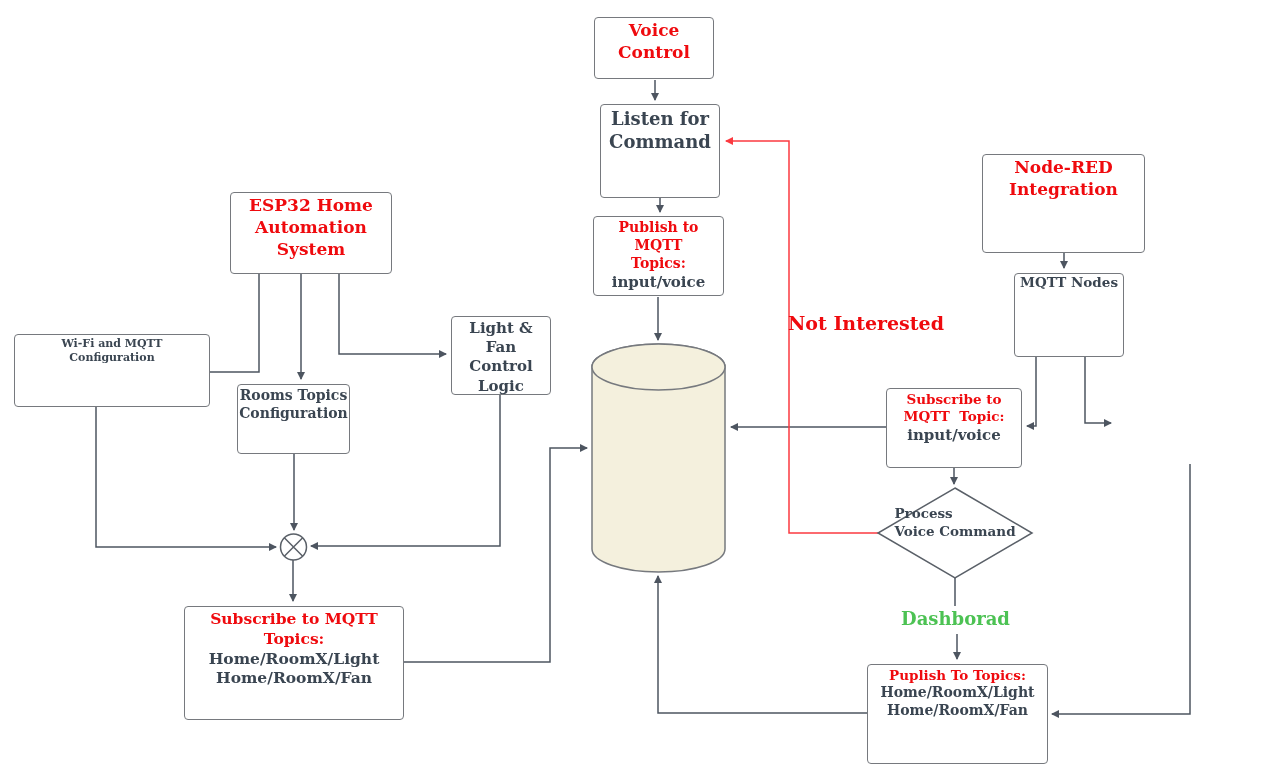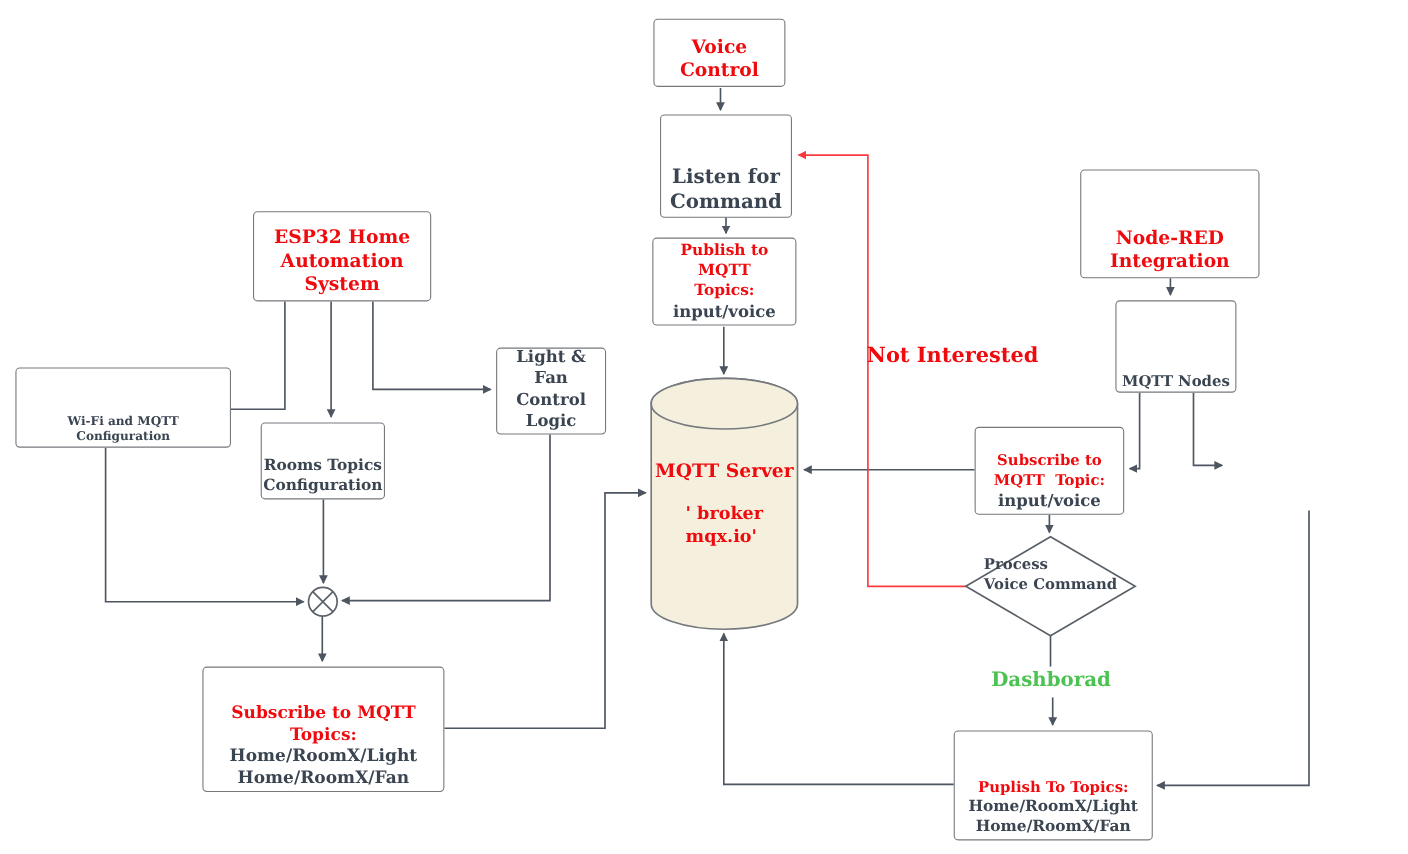--- a/index.html
+++ b/index.html
@@ -6,21 +6,21 @@
     --red-text:#ef0a0e; --red-line:#fb3a40; --green-text:#4cc253;
     --ink-text:#3a4551; --box-border:#76797e; --line:#4d5560;
     --cylinder-fill:#f4f0dd; --background:#ffffff;
   }
   html,body{margin:0;padding:0;background:var(--background);}
   #stage{position:relative;width:1280px;height:776px;background:var(--background);
          font-family:"DejaVu Serif","Liberation Serif",serif;overflow:hidden;}
   #wires{position:absolute;left:0;top:0;z-index:1;}
   .node{position:absolute;box-sizing:border-box;z-index:2;background:#fff;
         border:1.6px solid var(--box-border);border-radius:4px;
-        display:flex;flex-direction:column;align-items:center;justify-content:flex-end;
+        display:flex;flex-direction:column;align-items:center;justify-content:flex-start;
         text-align:center;font-weight:bold;color:var(--ink-text);line-height:1.28;padding:2px;}
   .plain{position:absolute;box-sizing:border-box;z-index:2;background:transparent;border:none;
          display:flex;flex-direction:column;align-items:center;justify-content:center;
          text-align:left;font-weight:bold;line-height:1.3;}
   .red{color:var(--red-text);}
   .green{color:var(--green-text);}
   .pre{white-space:pre-wrap;}
   .edge{fill:none;stroke:var(--line);stroke-width:1.5;}
   .edge-red{fill:none;stroke:var(--red-line);stroke-width:1.5;}
   .shape{fill:#fff;stroke:#5a6068;stroke-width:1.5;}
@@ -152,25 +152,20 @@
     <span>Light &amp; Fan Control Logic</span>
   </div>
 
   <div class="node" style="left:184px;top:606px;width:220px;height:114px;font-size:15.5px">
     <span class="red pre">Subscribe to MQTT
 Topics:</span>
     <span>Home/RoomX/Light</span>
     <span>Home/RoomX/Fan</span>
   </div>
 
-  <div class="plain" style="left:592px;top:418px;width:133px">
-    <span class="red" style="font-size:17px">MQTT Server</span>
-    <span class="red pre" style="font-size:16px;margin-top:17px">' broker
-mqx.io'</span>
-  </div>
 
   <div class="node" style="left:982px;top:154px;width:163px;height:99px;font-size:17px">
     <span class="red">Node-RED Integration</span>
   </div>
 
   <div class="node" style="left:1014px;top:273px;width:110px;height:84px;font-size:13.5px;padding:0">
     <span>MQTT Nodes</span>
   </div>
 
 

